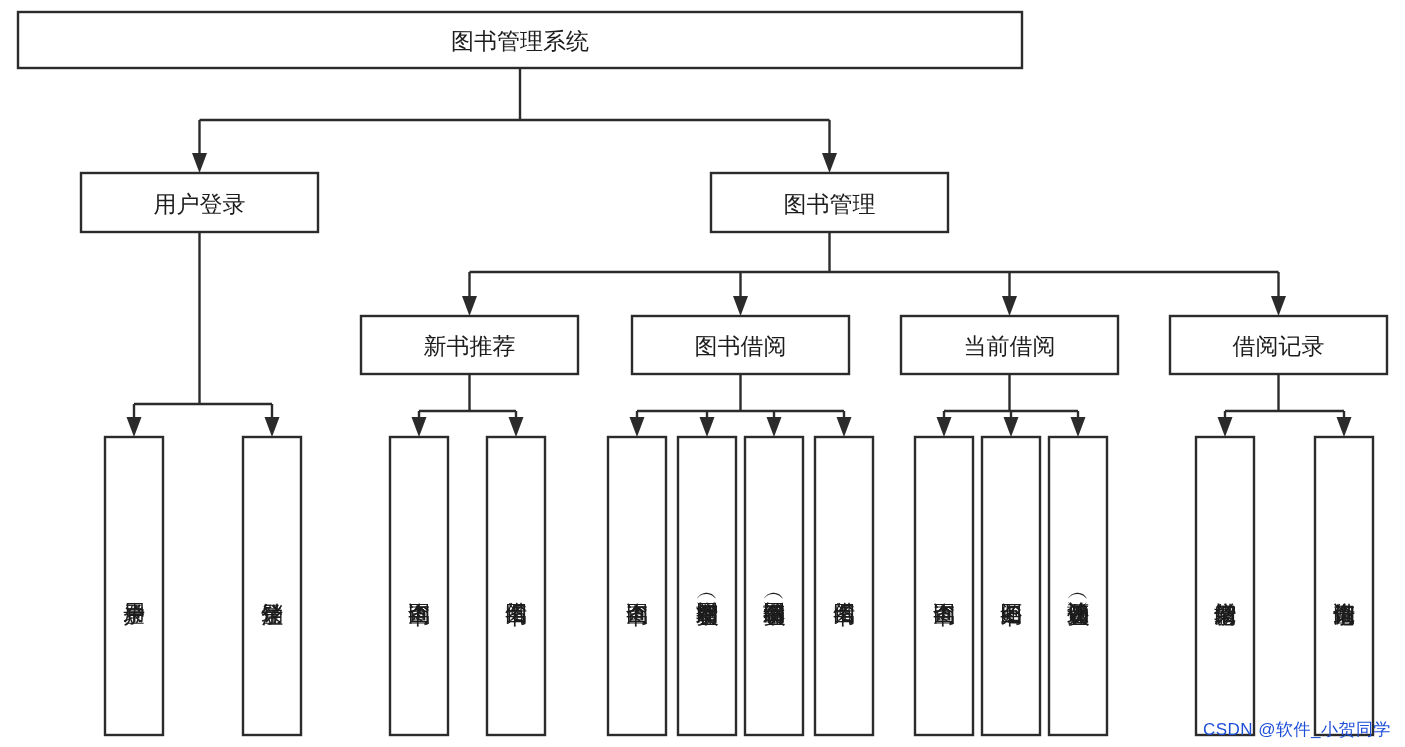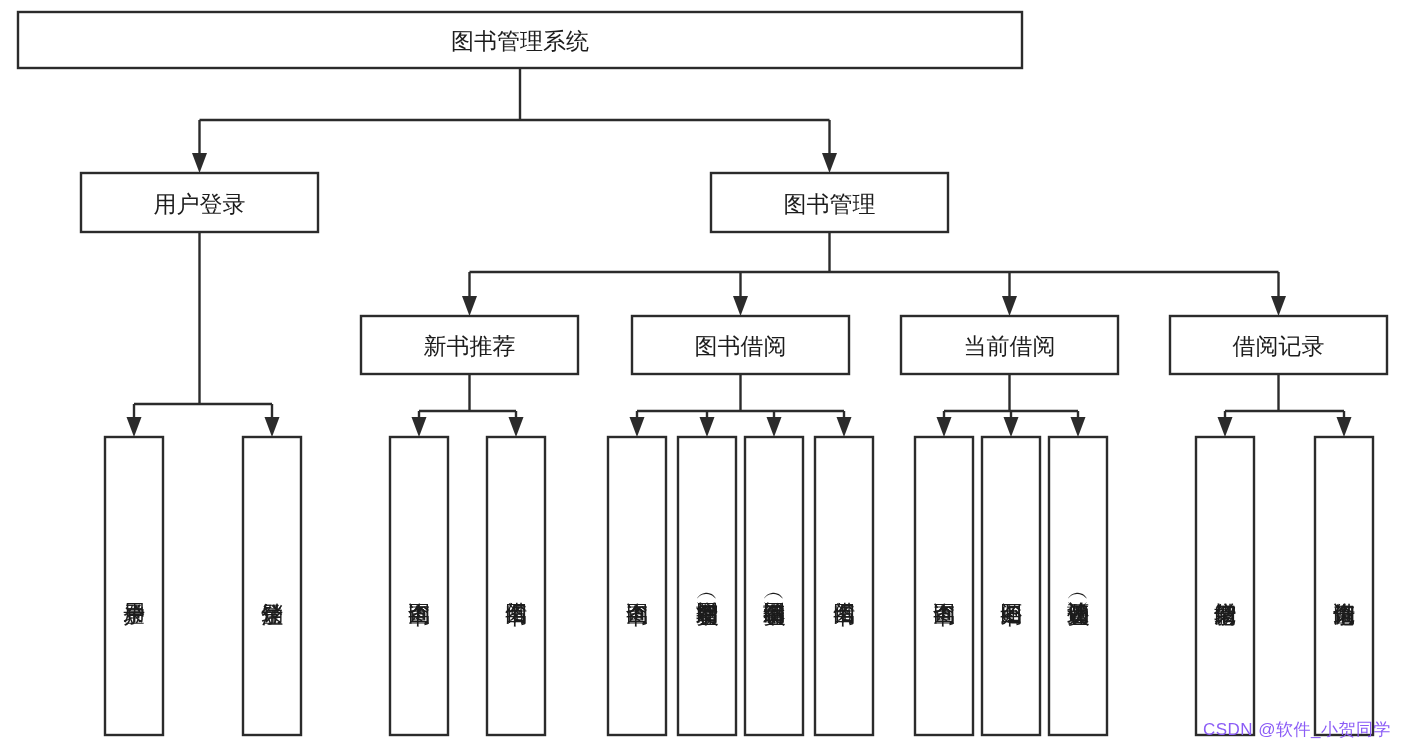--- a/index.html
+++ b/index.html
@@ -63,21 +63,21 @@
     white-space: nowrap;
     letter-spacing: 0.5px;
     pointer-events: none;
   }
   .watermark {
     position: absolute;
     right: 14px;
     bottom: 6px;
     font-family: "Liberation Sans", "DejaVu Sans", sans-serif;
     font-size: 17px;
-    color: #8b5cf6;
+    color: #1d4ed8;
     letter-spacing: 0.5px;
     white-space: nowrap;
   }
 </style>
 </head>
 <body>
 
 <div id="diagram-root">
 
   <svg class="flow-svg" viewBox="0 0 1405 747">

